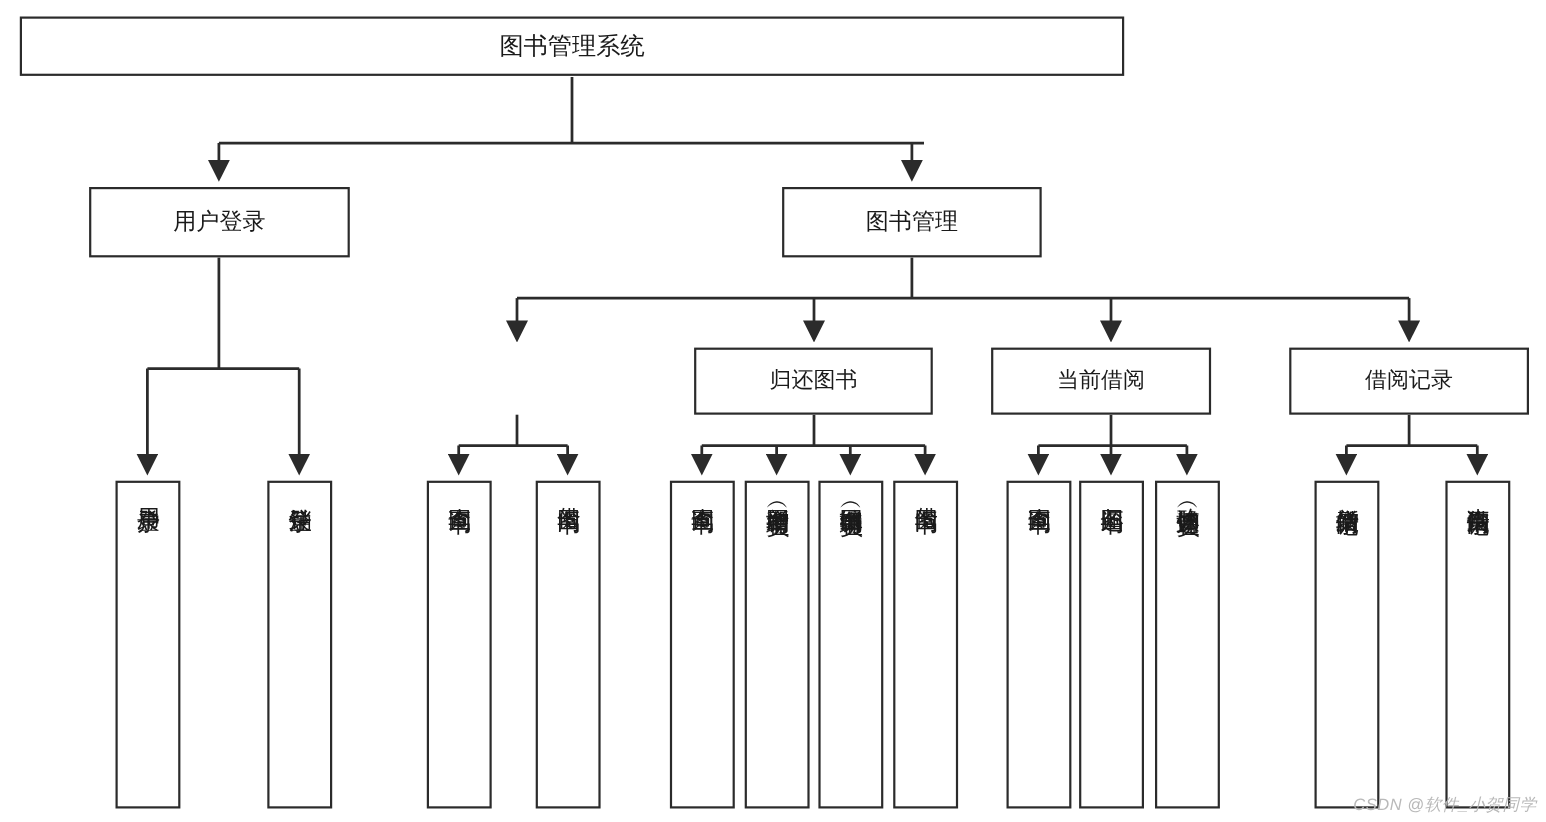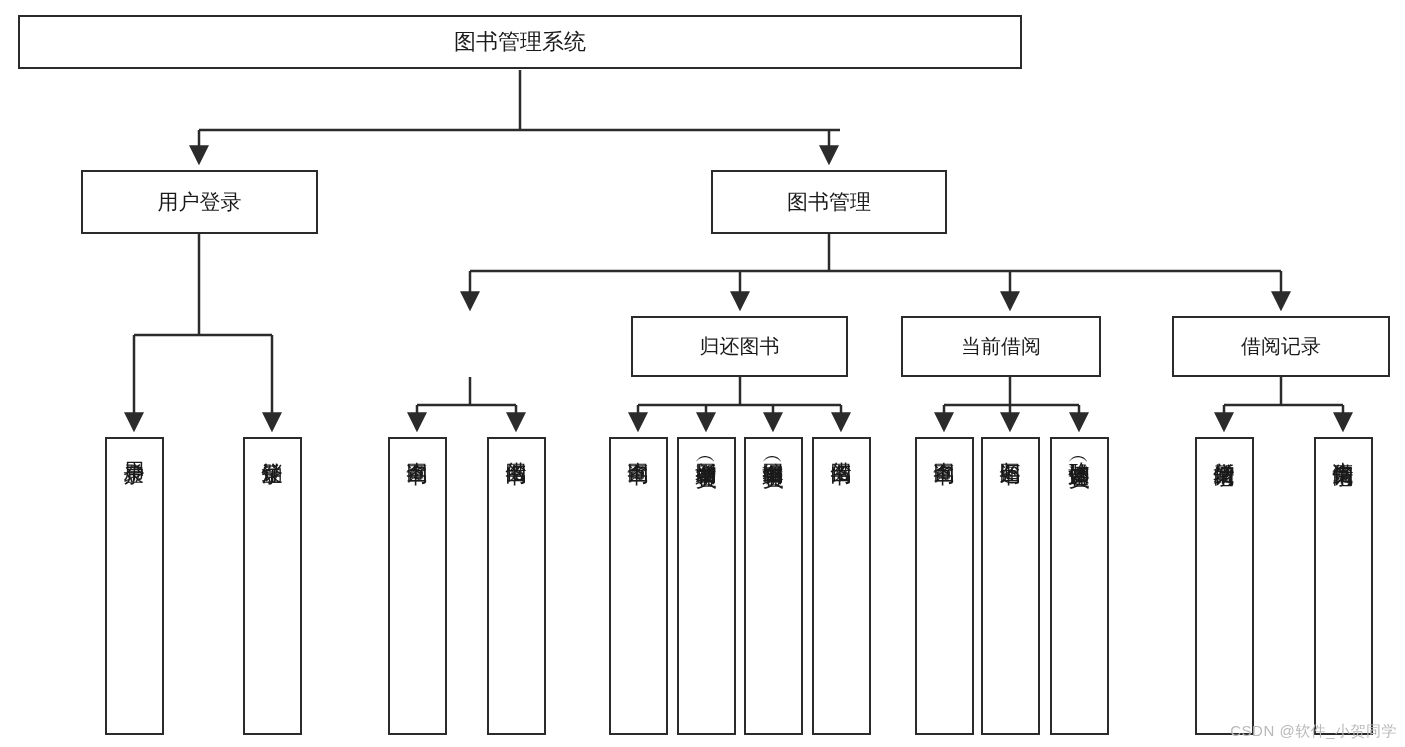--- a/index.html
+++ b/index.html
@@ -57,20 +57,21 @@
     max-height: 100%;
   }
   #watermark {
     position: absolute;
     right: 8px;
     bottom: 6px;
     font-size: 15px;
     color: #b9b9b9;
     letter-spacing: 0.5px;
     pointer-events: none;
+    font-style: italic;
   }
 </style>
 </head>
 <body>
 
 <div id="canvas">
 
   <svg id="edges" viewBox="0 0 1405 747" xmlns="http://www.w3.org/2000/svg">
     <defs>
       <marker id="arrow" viewBox="0 0 12 12" refX="10" refY="6" markerWidth="8" markerHeight="8" orient="auto-start-reverse">

